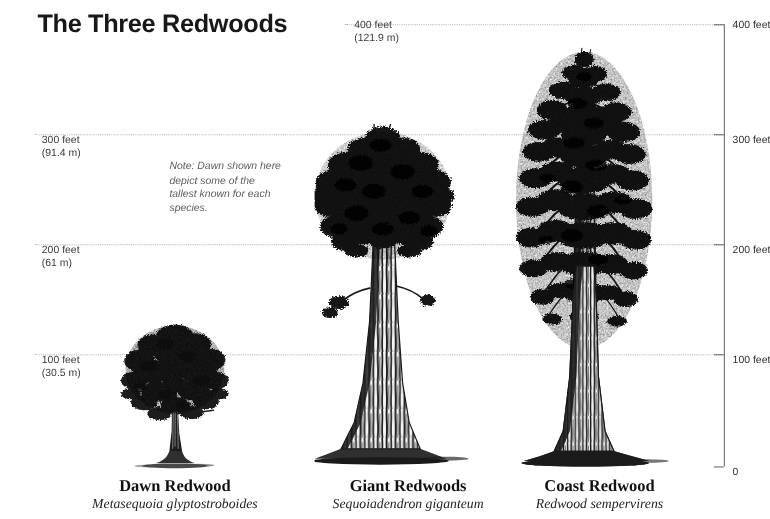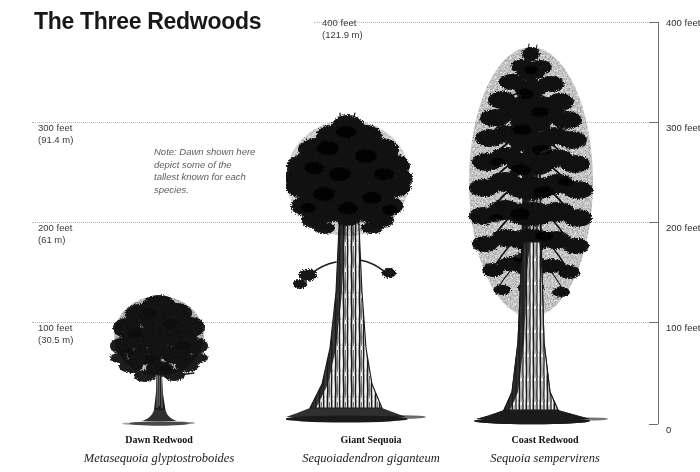--- a/index.html
+++ b/index.html
@@ -70,21 +70,21 @@
   }
   .sp-name{
     position:absolute;
     text-align:center;
     font-family:"Liberation Serif", serif;
     white-space:nowrap;
     transform:translateX(-50%);
   }
   .sp-common{
     font-weight:bold;
-    font-size:10px;
+    font-size:15px;
     color:#111;
     top:434px;
   }
   .sp-sci{
     font-style:italic;
     font-size:12.5px;
     color:#222;
     top:451px;
   }
 
@@ -471,19 +471,19 @@
       <g fill="#1a1a1a">
         <path d="M42 368 C32 372, 22 375, 14 377 L128 377 C118 374, 106 371, 96 368 Z" opacity="0.9"></path>
         <ellipse cx="70" cy="379" rx="58" ry="3.2"></ellipse>
       </g>
     </svg>
   </div>
 
   <div class="sp-name sp-common" style="left:135px;">Dawn Redwood</div>
   <div class="sp-name sp-sci" style="left:135px;text-align:center;">Metasequoia glyptostroboides</div>
 
-  <div class="sp-name sp-common" style="left:347px;">Giant Sequoia</div>
+  <div class="sp-name sp-common" style="left:347px;">Giant Redwoods</div>
   <div class="sp-name sp-common" style="left:521px;">Coast Redwood</div>
 
   <div class="sp-name sp-sci" style="left:347px;">Sequoiadendron giganteum</div>
-  <div class="sp-name sp-sci" style="left:521px;">Sequoia sempervirens</div>
+  <div class="sp-name sp-sci" style="left:521px;">Redwood sempervirens</div>
 
 </div>
 
 </body></html>

